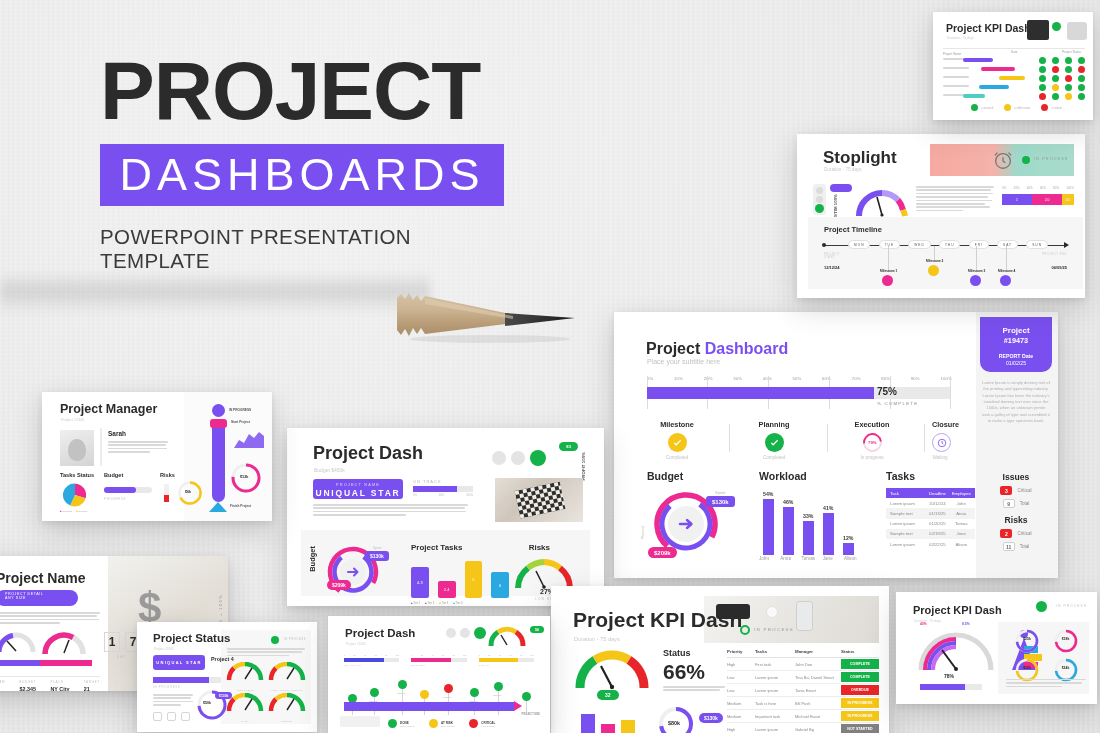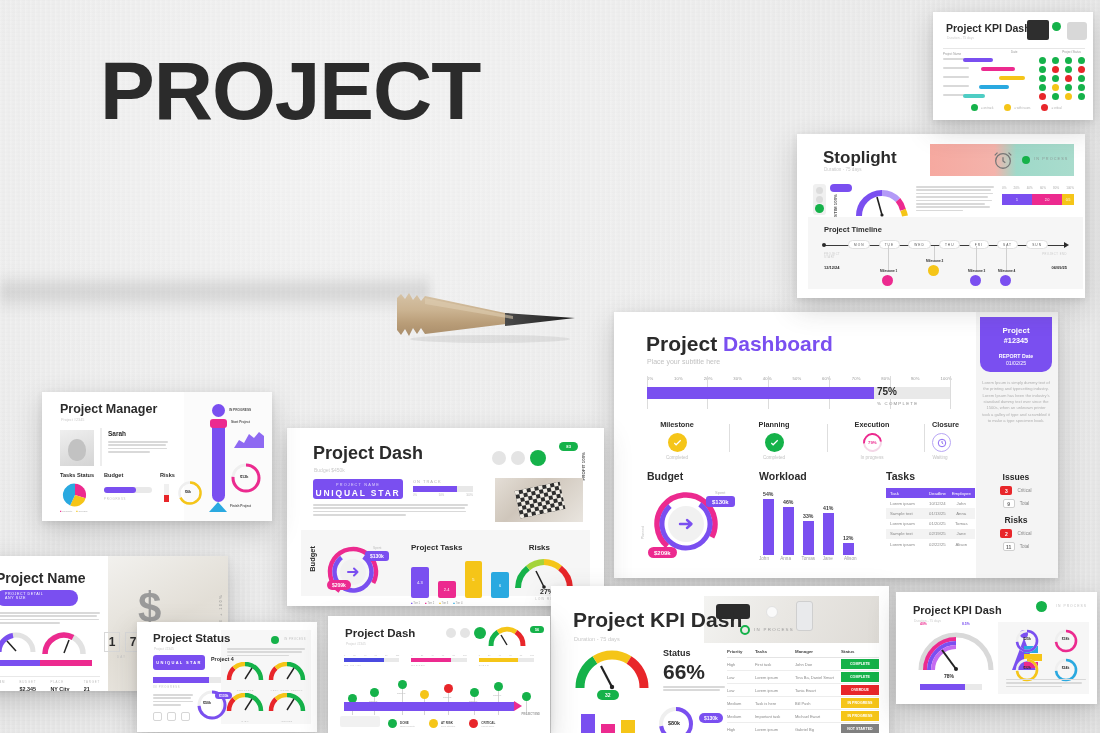--- a/index.html
+++ b/index.html
@@ -52,21 +52,21 @@
     position:absolute; background:#ffffff; overflow:hidden;
     box-shadow: 0 10px 26px rgba(60,60,60,0.22), 0 2px 6px rgba(60,60,60,0.12);
   }
   .lnl { background:#d9d9d9; border-radius:1px; height:1.6px; margin-bottom:1.8px; }
 
   .t-blk { color:#2b2b2b; font-weight:700; }
   .t-pur { color:#7a4ff0; font-weight:700; }
 
   
   #slide-main { left:614px; top:312px; width:444px; height:266px; }
-  .md-title { position:absolute; left:32px; top:20px; font-size:21px; }
+  .md-title { position:absolute; left:32px; top:28px; font-size:16px; }
   .md-sub { position:absolute; left:33px; top:46px; font-size:7px; color:#c2c2c2; }
   .md-ticks { position:absolute; left:33px; top:64px; width:305px; display:flex; justify-content:space-between; }
   .md-ticks span { font-size:4.2px; color:#9a9a9a; letter-spacing:0.2px; }
   .md-track { position:absolute; left:33px; top:75px; width:303px; height:12px; background:#e9e9e9; }
   .md-fill { position:absolute; left:0; top:0; height:12px; background:#7a4ff0; }
   .md-pct { position:absolute; left:263px; top:74px; font-size:10px; font-weight:700; color:#2b2b2b; }
   .md-pctlabel { position:absolute; left:263px; top:89px; font-size:4.4px; letter-spacing:1.2px; color:#8a8a8a; }
   .md-gridline { position:absolute; top:64px; width:1px; height:33px; background:#dcdcdc; }
 
   .md-phase { position:absolute; top:108px; width:76px; text-align:center; }
@@ -159,20 +159,24 @@
   .rot-v { writing-mode: vertical-rl; transform: rotate(180deg); }
 </style>
 </head>
 <body>
 
 <div class="grain"></div>
 <div class="soft-shadow-band"></div>
 
 <div class="hero">
   <div class="hero-title">PROJECT</div>
+  <div class="hero-band" style="background:#7a4ff0;">
+    <span class="hero-band-text">DASHBOARDS</span>
+  </div>
+  <div class="hero-sub">POWERPOINT PRESENTATION TEMPLATE</div>
 </div>
 
 <svg class="pencil" viewBox="0 0 195 62">
   <defs>
     <linearGradient id="wood" x1="0" y1="0" x2="0" y2="1">
       <stop offset="0%" stop-color="#d6c3a6"></stop>
         <stop offset="40%" stop-color="#cbb391"></stop>
       <stop offset="70%" stop-color="#b99d78"></stop>
         <stop offset="100%" stop-color="#a98d6a"></stop>
     </linearGradient>
@@ -324,21 +328,21 @@
       </div>
       <div class="tk-row">
         <span class="tk-c1">Lorem ipsum</span>
         <span class="tk-c2">02/22/25</span>
         <span class="tk-c3">Alison</span>
       </div>
     </div>
 
   <div class="md-badge">
     <div class="b1">Project</div>
-    <div class="b2">#12345</div>
+    <div class="b2">#19473</div>
     <div class="b3">REPORT Date</div>
     <div class="b4">01/02/25</div>
   </div>
   <div class="md-para">Lorem Ipsum is simply dummy text of the printing and typesetting industry. Lorem Ipsum has been the industry's standard dummy text ever since the 1500s, when an unknown printer took a galley of type and scrambled it to make a type specimen book.</div>
   <div style="position:absolute; right:8px; top:160px; width:68px;">
     <div class="md-kpi-h">Issues</div>
     <div class="md-chip">
       <span class="sq" style="background:#e8262a;">3</span>
       <span class="lb">Critical</span>
     </div>

